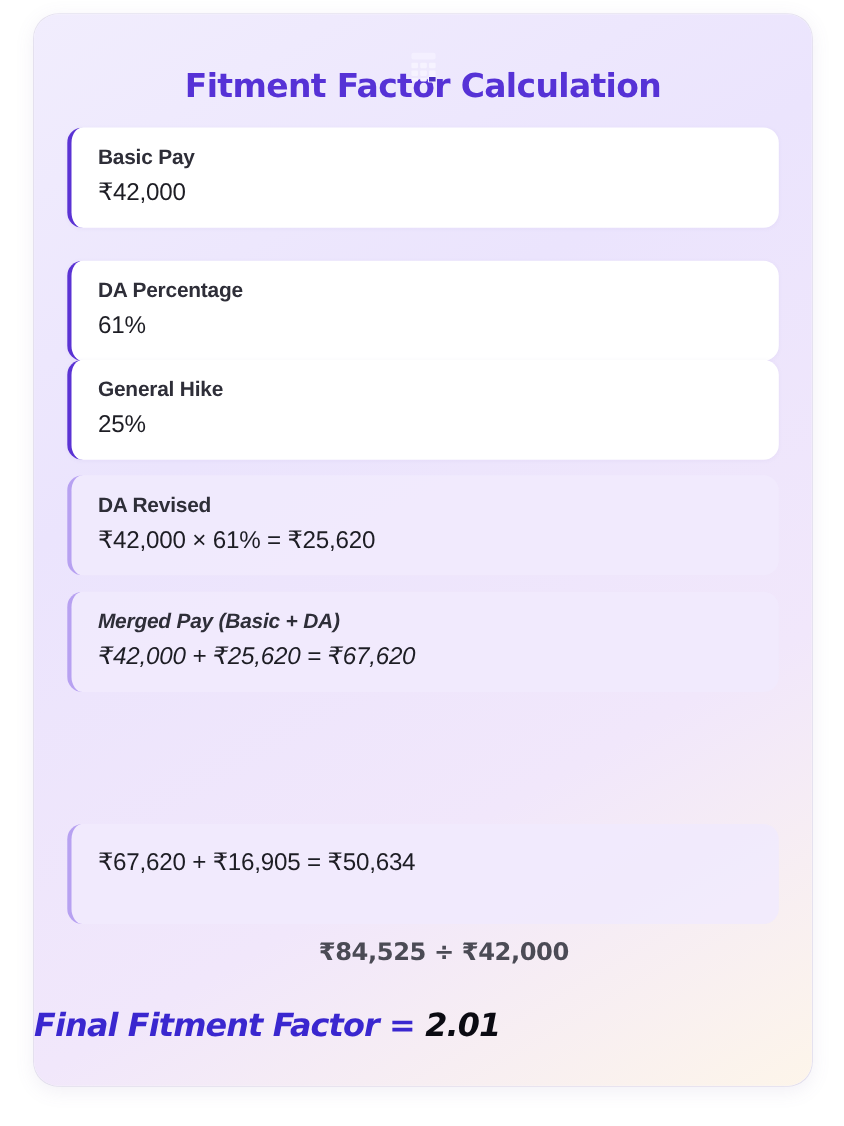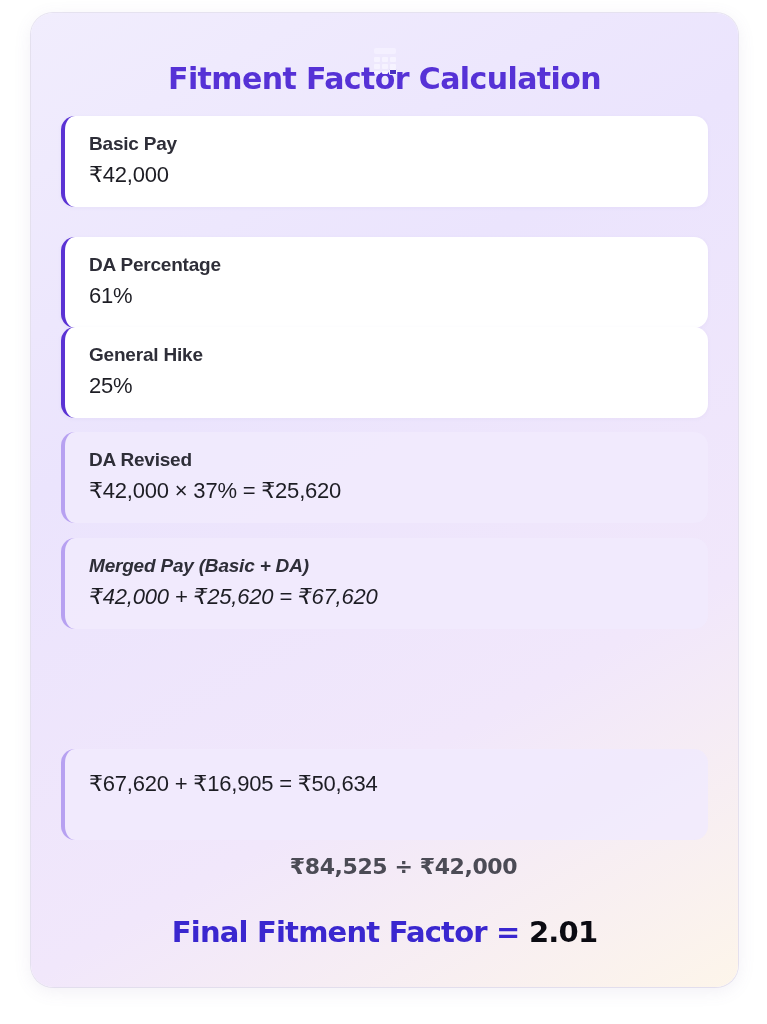--- a/index.html
+++ b/index.html
@@ -49,22 +49,22 @@
   .card-value {
     font-size: 22px; color: #1d1d24; line-height: 28px; margin-top: 5px; letter-spacing: -0.2px;
   }
   .division {
     position: absolute; left: 0; right: 0; top: 841px; text-align: center;
     font-family: "DejaVu Sans", sans-serif; font-weight: bold; font-size: 22px; color: #4b4b55;
     letter-spacing: -0.4px;
     padding-left: 38px;
   }
   .final {
-    position: absolute; left: 0; right: 0; top: 902px; text-align: center;
-    font-family: "DejaVu Sans", sans-serif; font-weight: bold; font-size: 29px; letter-spacing: -0.8px;
+    position: absolute; left: 0; right: 0; top: 902px; text-align: left;
+    font-family: "DejaVu Sans", sans-serif; font-weight: bold; font-size: 29px; letter-spacing: -0.8px; font-style: italic;
   }
   .final .final-label { color: #3a27cf; }
   .final .final-value { color: #0b0b12; }
 </style>
 </head>
 <body>
 
 <div class="container">
 
   <div class="header">
@@ -93,21 +93,21 @@
     <div class="card-value">61%</div>
   </div>
 
   <div class="card input" style="top:314px;">
     <div class="card-label">General Hike</div>
     <div class="card-value">25%</div>
   </div>
 
   <div class="card calc" style="top:419px;">
     <div class="card-label">DA Revised</div>
-    <div class="card-value">₹42,000 × 37% = ₹25,620</div>
+    <div class="card-value">₹42,000 × 61% = ₹25,620</div>
   </div>
 
   <div class="card calc" style="top:525px;font-style:italic;">
     <div class="card-label">Merged Pay (Basic + DA)</div>
     <div class="card-value">₹42,000 + ₹25,620 = ₹67,620</div>
   </div>
 
 
   <div class="card calc" style="top:736px;">
     <div class="card-value">₹67,620 + ₹16,905 = ₹50,634</div>

